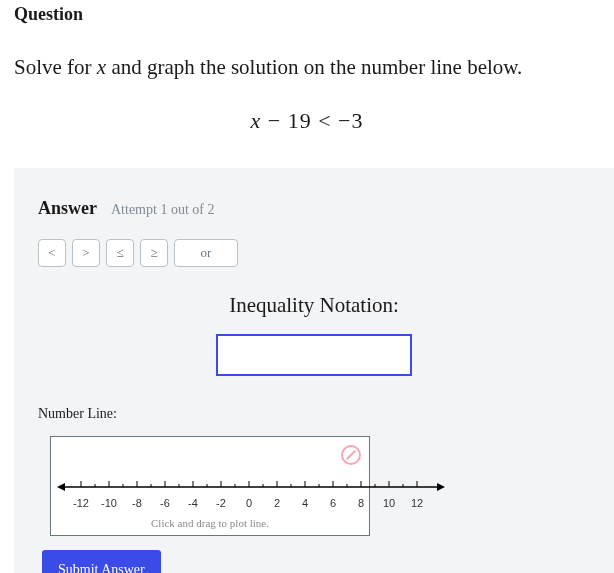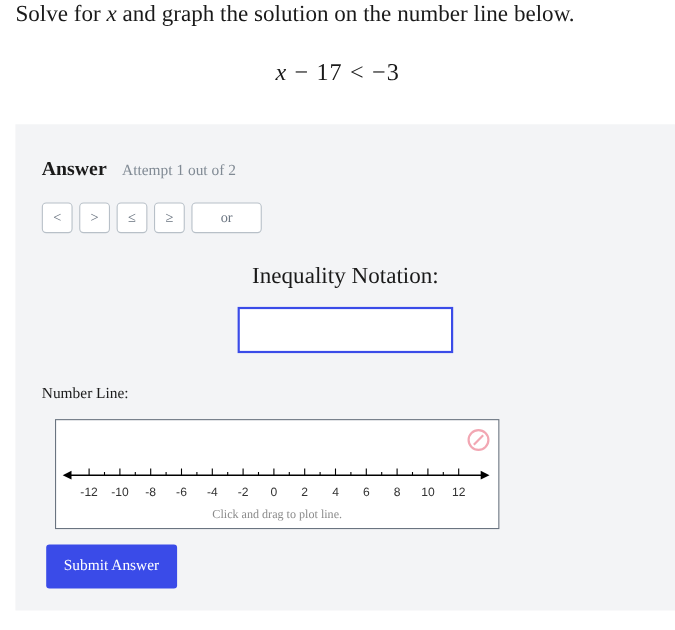--- a/index.html
+++ b/index.html
@@ -48,21 +48,21 @@
     border: 2px solid #3a4be8;
     background: #fff;
     font-size: 16px;
     padding: 4px 8px;
     outline: none;
   }
   .nl-label { font-size: 14px; margin-bottom: 14px; }
   .nl-box {
     border: 1px solid #6a7480;
     background: #fff;
-    width: 404px;
+    width: 320px;
     height: 100px;
     position: relative;
     margin-left: 12px;
     margin-bottom: 14px;
   }
   .nl-svg { position: absolute; left: 0; top: 0; }
   .nl-clear {
     position: absolute;
     right: 8px; top: 8px;
     width: 20px; height: 20px;
@@ -101,27 +101,28 @@
     font-family: Georgia, serif;
     border-radius: 3px;
     cursor: pointer;
     margin-left: 4px;
   }
 </style>
 </head>
 <body>
 
 <div class="page">
+  <div class="q-title">Question</div>
 
   <p class="prompt">
     <span>Solve for </span><span class="mi">x</span><span> and graph the solution on the number line below.</span>
   </p>
 
   <div class="equation">
-    <span class="mi">x</span><span> − 17</span><span> &lt; </span><span>−3</span>
+    <span class="mi">x</span><span> − 19</span><span> &lt; </span><span>−3</span>
   </div>
 
   <div class="answer-box">
     <div class="ans-header">
       <span class="ans-label">Answer</span>
       <span class="attempt">Attempt 1 out of 2</span>
     </div>
 
     <div class="btn-row">
       <button class="op-btn">&lt;</button>

